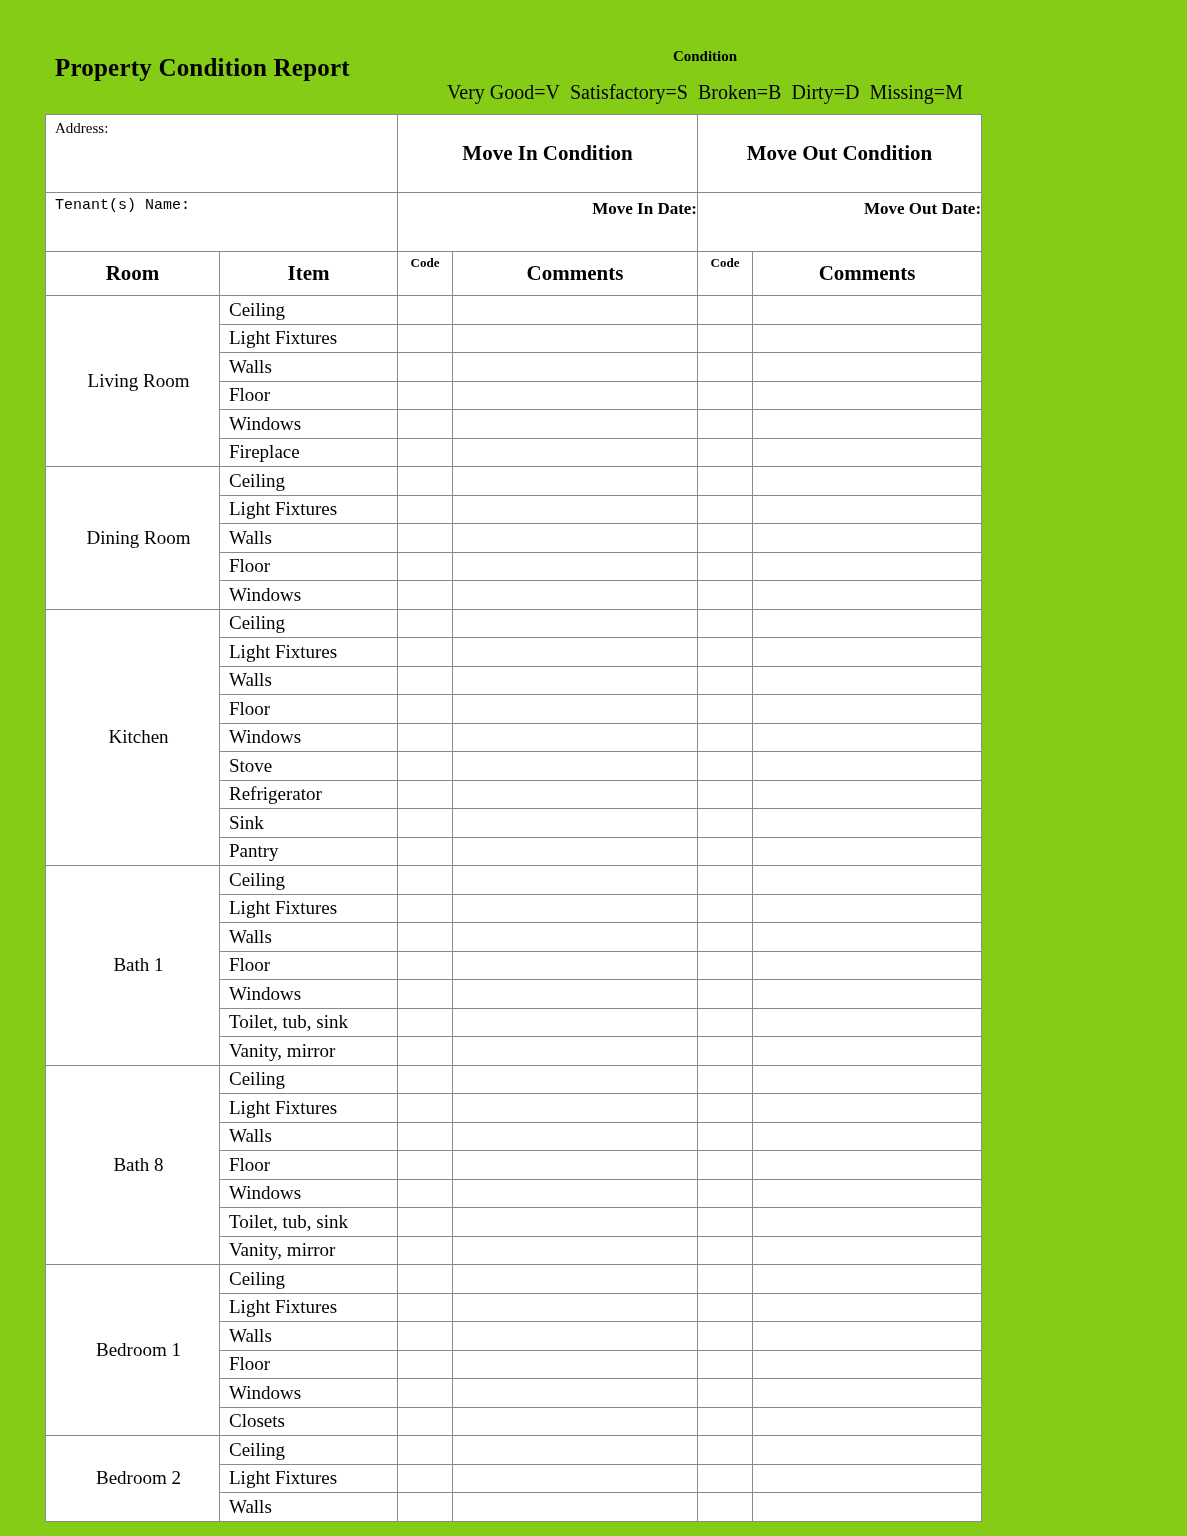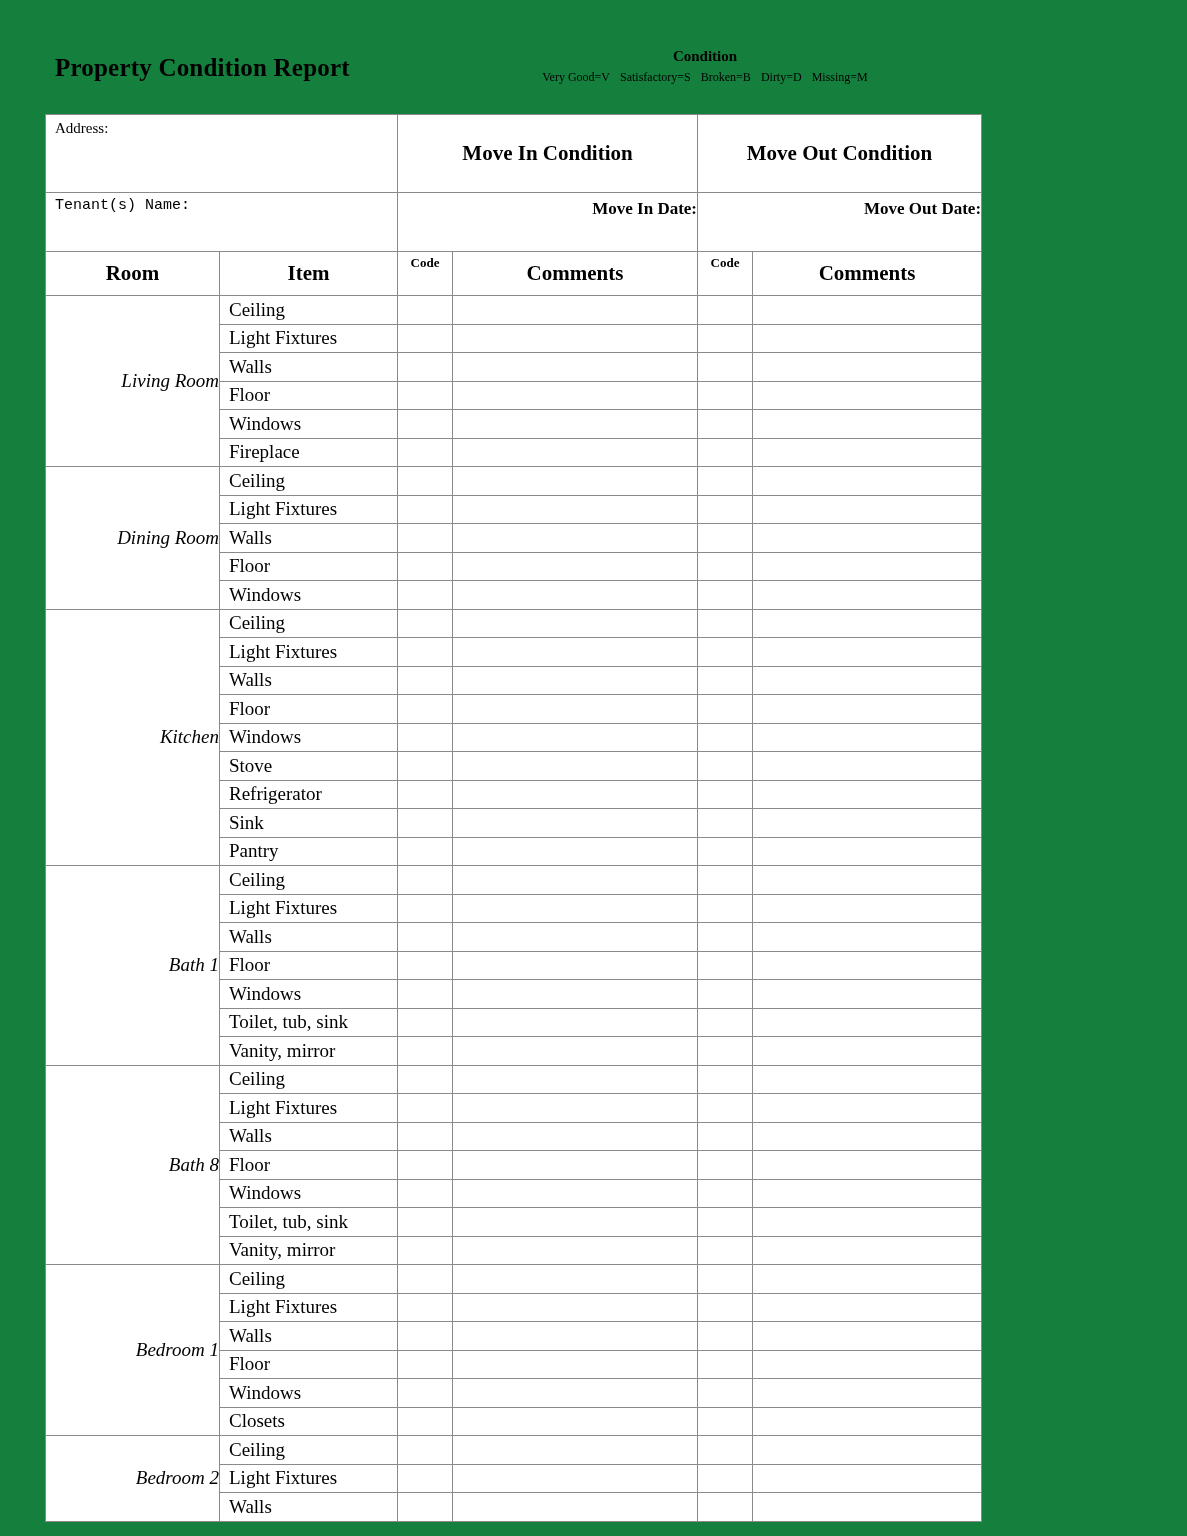--- a/index.html
+++ b/index.html
@@ -14,21 +14,21 @@
     color: #000000;
     position: relative;
     overflow: hidden;
   }
 
   .page {
     position: absolute;
     left: 0; top: 0;
     width: 1187px;
     height: 1536px;
-    background: #15803d;
+    background: #84cc16;
   }
 
   
   .doc-header {
     position: absolute;
     left: 45px;
     top: 46px;
     width: 940px;
     height: 62px;
   }
@@ -48,23 +48,24 @@
     width: 560px;
     text-align: center;
   }
   .legend-title {
     font-size: 15px;
     font-weight: bold;
     line-height: 20px;
     text-align: center;
   }
   .legend-codes {
-    font-size: 12px;
+    font-size: 20px;
     line-height: 22px;
     white-space: nowrap;
+    margin-top: 15px;
   }
   .legend-codes span { margin: 0 5px; }
 
   
   table.pcr {
     position: absolute;
     left: 45px;
     top: 114px;
     width: 936px;
     border-collapse: collapse;
@@ -124,24 +125,23 @@
   }
   .colhead.small {
     font-size: 13px;
     font-weight: bold;
     vertical-align: top !important;
     padding-top: 3px !important;
   }
 
   td.room-name {
     font-size: 19px;
-    text-align: right;
+    text-align: center;
     vertical-align: middle !important;
     padding-left: 12px !important;
-    font-style: italic;
   }
   td.item-name {
     height: 27.5px;
     font-size: 19px;
     padding-left: 9px !important;
     vertical-align: middle !important;
     white-space: nowrap;
   }
   td.blank-cell {
     height: 27.5px;

